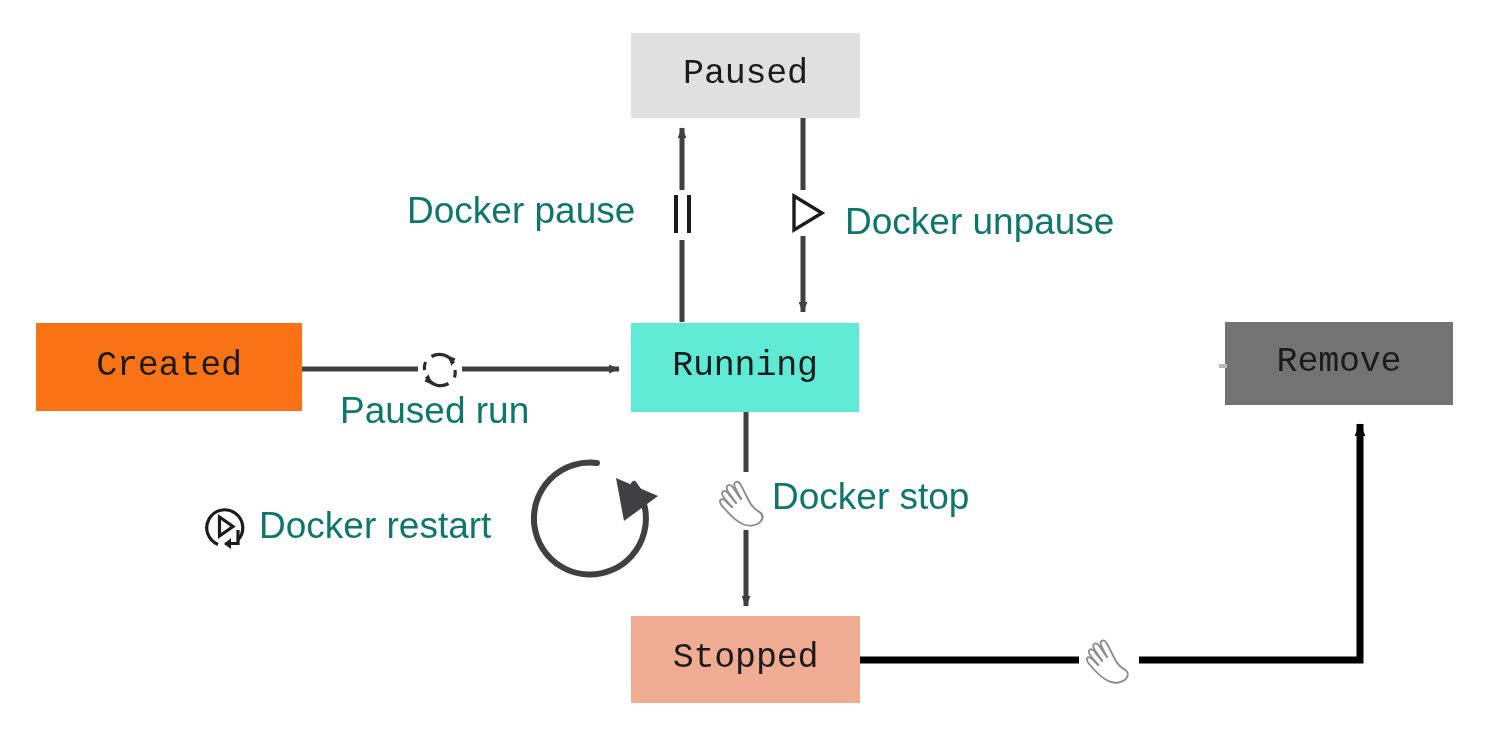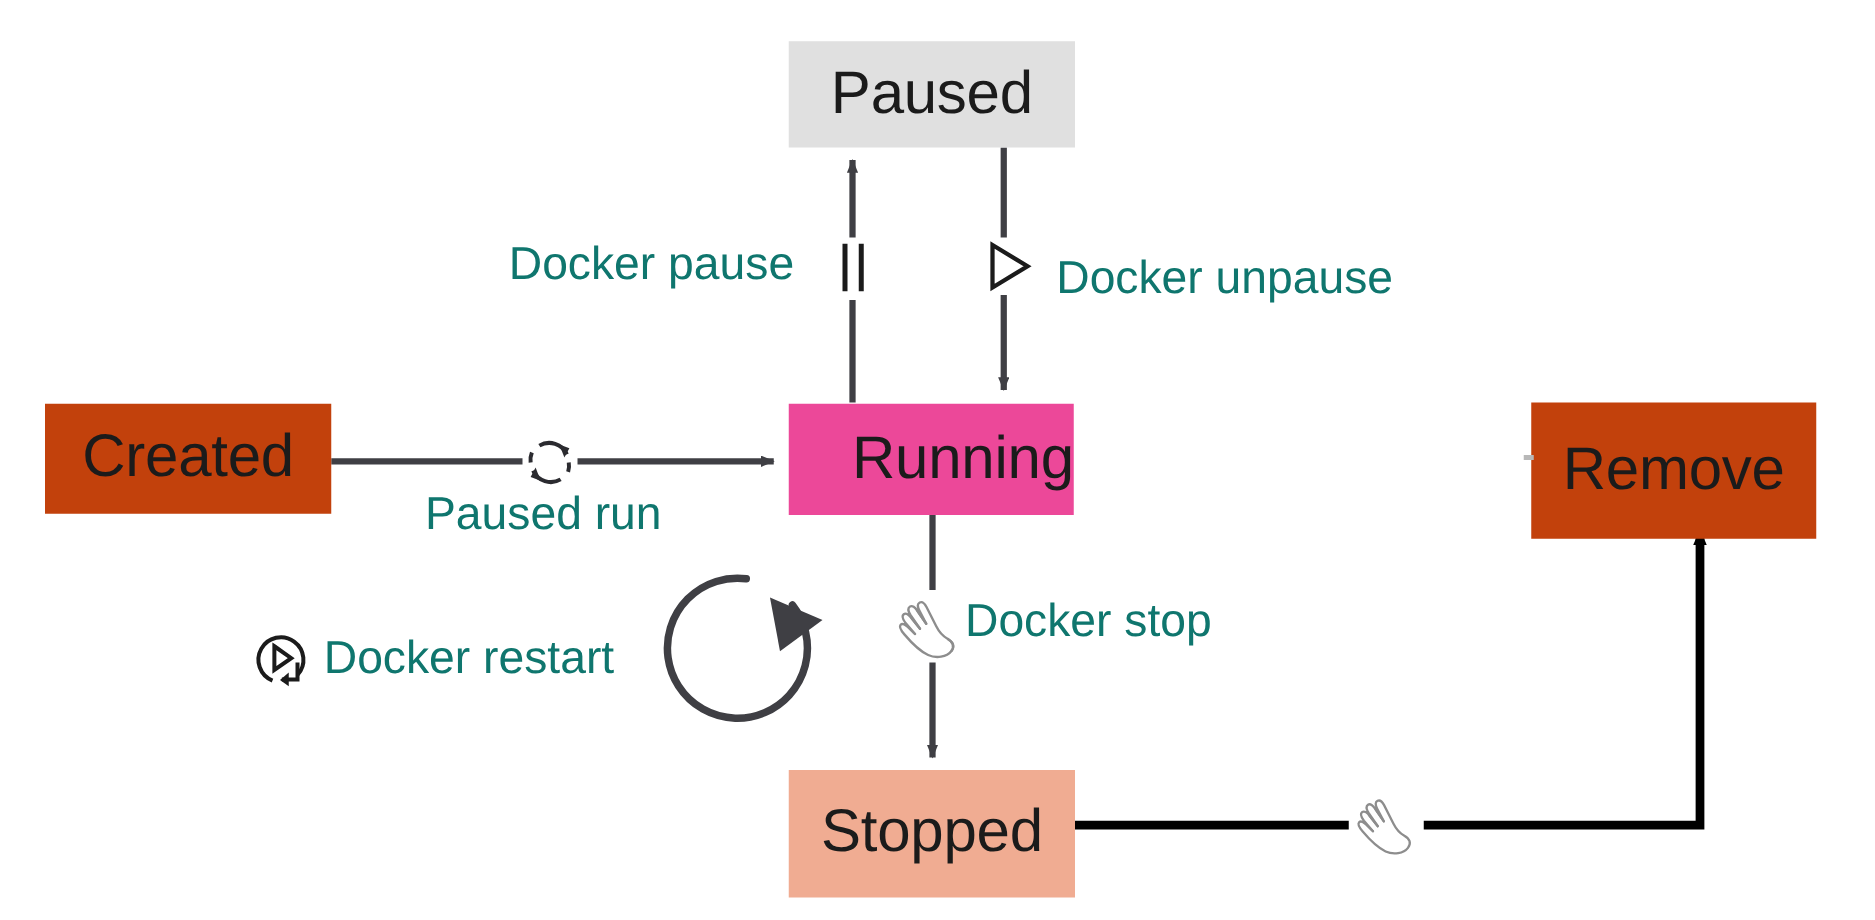--- a/index.html
+++ b/index.html
@@ -20,37 +20,38 @@
     overflow: hidden;
   }
 
   
   .state-box {
     position: absolute;
     display: flex;
     align-items: center;
     justify-content: center;
     box-sizing: border-box;
-    font-size: 48px;
+    font-size: 35px;
     font-weight: 400;
     color: #1b1b1b;
     letter-spacing: -0.2px;
     line-height: 1;
     z-index: 6;
+    font-family: Liberation Mono, monospace;
   }
   .state-box .state-label {
     display: block;
     transform: translateY(-1px);
   }
 
-  #box-created  { left: 36px;   top: 323px; width: 229px; height: 88px; background: #c2410c; }
+  #box-created  { left: 36px;   top: 323px; width: 266px; height: 88px; background: #f97316; }
   #box-paused   { left: 631px;  top: 33px;  width: 229px; height: 85px; background: #E0E0E0; }
-  #box-running  { left: 631px;  top: 323px; width: 228px; height: 89px; background: #ec4899; justify-content: flex-end; }
-  #box-stopped  { left: 631px;  top: 616px; width: 229px; height: 102px; background: #F0AC92; }
-  #box-remove   { left: 1225px; top: 322px; width: 228px; height: 109px; background: #c2410c; }
+  #box-running  { left: 631px;  top: 323px; width: 228px; height: 89px; background: #5eead4; }
+  #box-stopped  { left: 631px;  top: 616px; width: 229px; height: 87px; background: #F0AC92; }
+  #box-remove   { left: 1225px; top: 322px; width: 228px; height: 83px; background: #737373; }
 
   
   #remove-tick {
     position: absolute;
     left: 1219px;
     top: 364px;
     width: 8px;
     height: 4px;
     background: #b8b8b8;
     z-index: 7;

